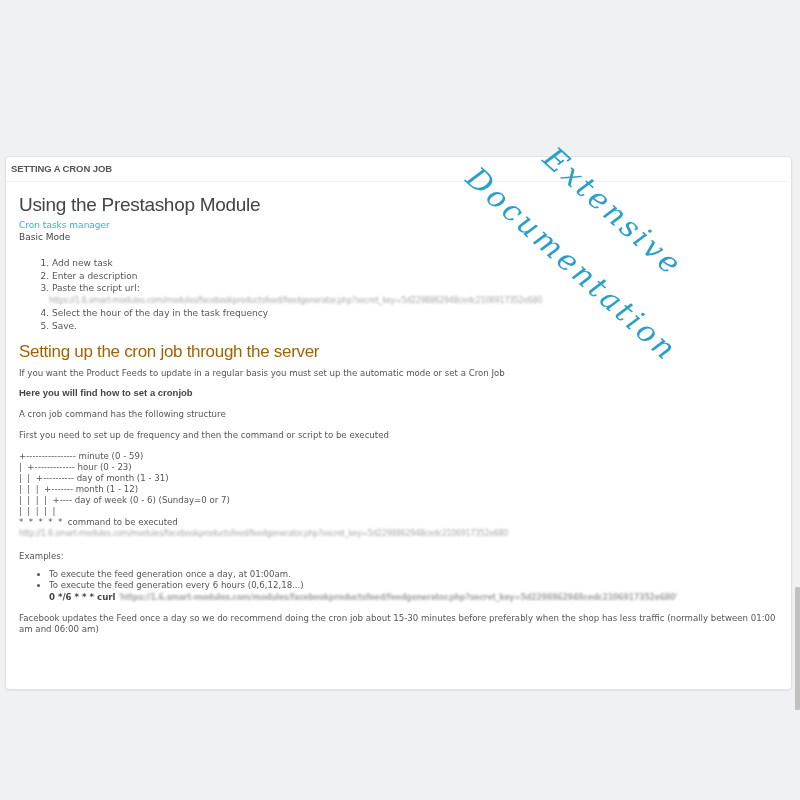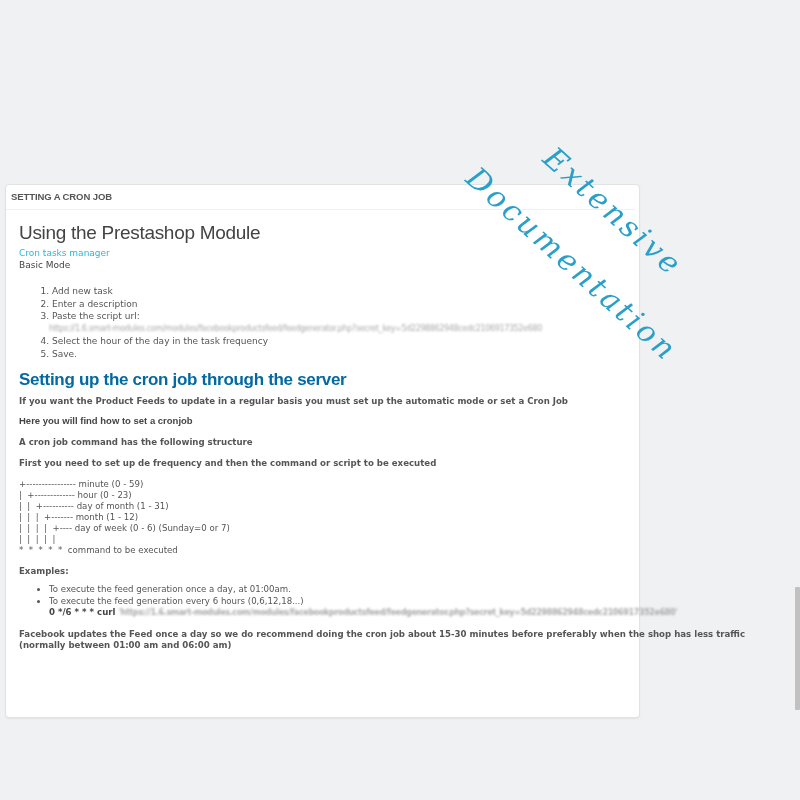--- a/index.html
+++ b/index.html
@@ -9,22 +9,22 @@
       height: 800px;
       background: #eff1f2;
       overflow: hidden;
       position: relative;
       font-family: "DejaVu Sans", sans-serif;
       color: #555;
     }
     .panel {
       position: absolute;
       left: 5px;
-      top: 184px;
-      width: 635px;
+      top: 156px;
+      width: 787px;
       height: 534px;
       background: #fff;
       border: 1px solid #dfe3e6;
       border-radius: 4px;
       box-shadow: 0 1px 2px rgba(0,0,0,0.06);
       box-sizing: border-box;
     }
     .panel-heading {
       height: 24px;
       line-height: 24px;
@@ -77,32 +77,31 @@
       font-size: 8px;
       letter-spacing: -0.35px;
       white-space: nowrap;
       display: block;
       line-height: 12.5px;
     }
     .step-url { margin-left: -3px; }
     h2.server-title {
       margin: 10px 0 0 0;
       font-family: "Liberation Sans", sans-serif;
-      font-weight: bold;
+      font-weight: normal;
       font-size: 17px;
-      color: #0369a1;
+      color: #a16207;
       letter-spacing: -0.3px;
       line-height: 20px;
     }
     p.small {
       margin: 6px 0 0 0;
       font-size: 8.6px;
       color: #555;
       line-height: 11px;
-      font-weight: bold;
     }
     h3.sub {
       margin: 8px 0 0 0;
       font-family: "Liberation Sans", sans-serif;
       font-weight: bold;
       font-size: 9.5px;
       color: #444;
       line-height: 12px;
     }
     p.first-need { margin-top: 10px; }
@@ -204,20 +203,21 @@
     <p class="small first-need">First you need to set up de frequency and then the command or script to be executed</p>
 
     <pre class="cron-structure"><span>+---------------- minute (0 - 59)</span>
 <span>|  +------------- hour (0 - 23)</span>
 <span>|  |  +---------- day of month (1 - 31)</span>
 <span>|  |  |  +------- month (1 - 12)</span>
 <span>|  |  |  |  +---- day of week (0 - 6) (Sunday=0 or 7)</span>
 <span>|  |  |  |  |</span>
 <span>*  *  *  *  *  command to be executed</span></pre>
 
+    <span class="blurred-url feed-url">http://1.6.smart-modules.com/modules/facebookproductsfeed/feedgenerator.php?secret_key=5d2298862948cedc2106917352e680</span>
 
     <p class="small examples">Examples:</p>
     <ul class="examples-list">
       <li>
         <span>To execute the feed generation once a day, at 01:00am.</span>
       </li>
       <li>
         <span>To execute the feed generation every 6 hours (0,6,12,18...)</span>
         <span class="cmd"><span>0 */6 * * * curl</span> <span class="blurred-url">'https://1.6.smart-modules.com/modules/facebookproductsfeed/feedgenerator.php?secret_key=5d2298862948cedc2106917352e680'</span></span>
       </li>

